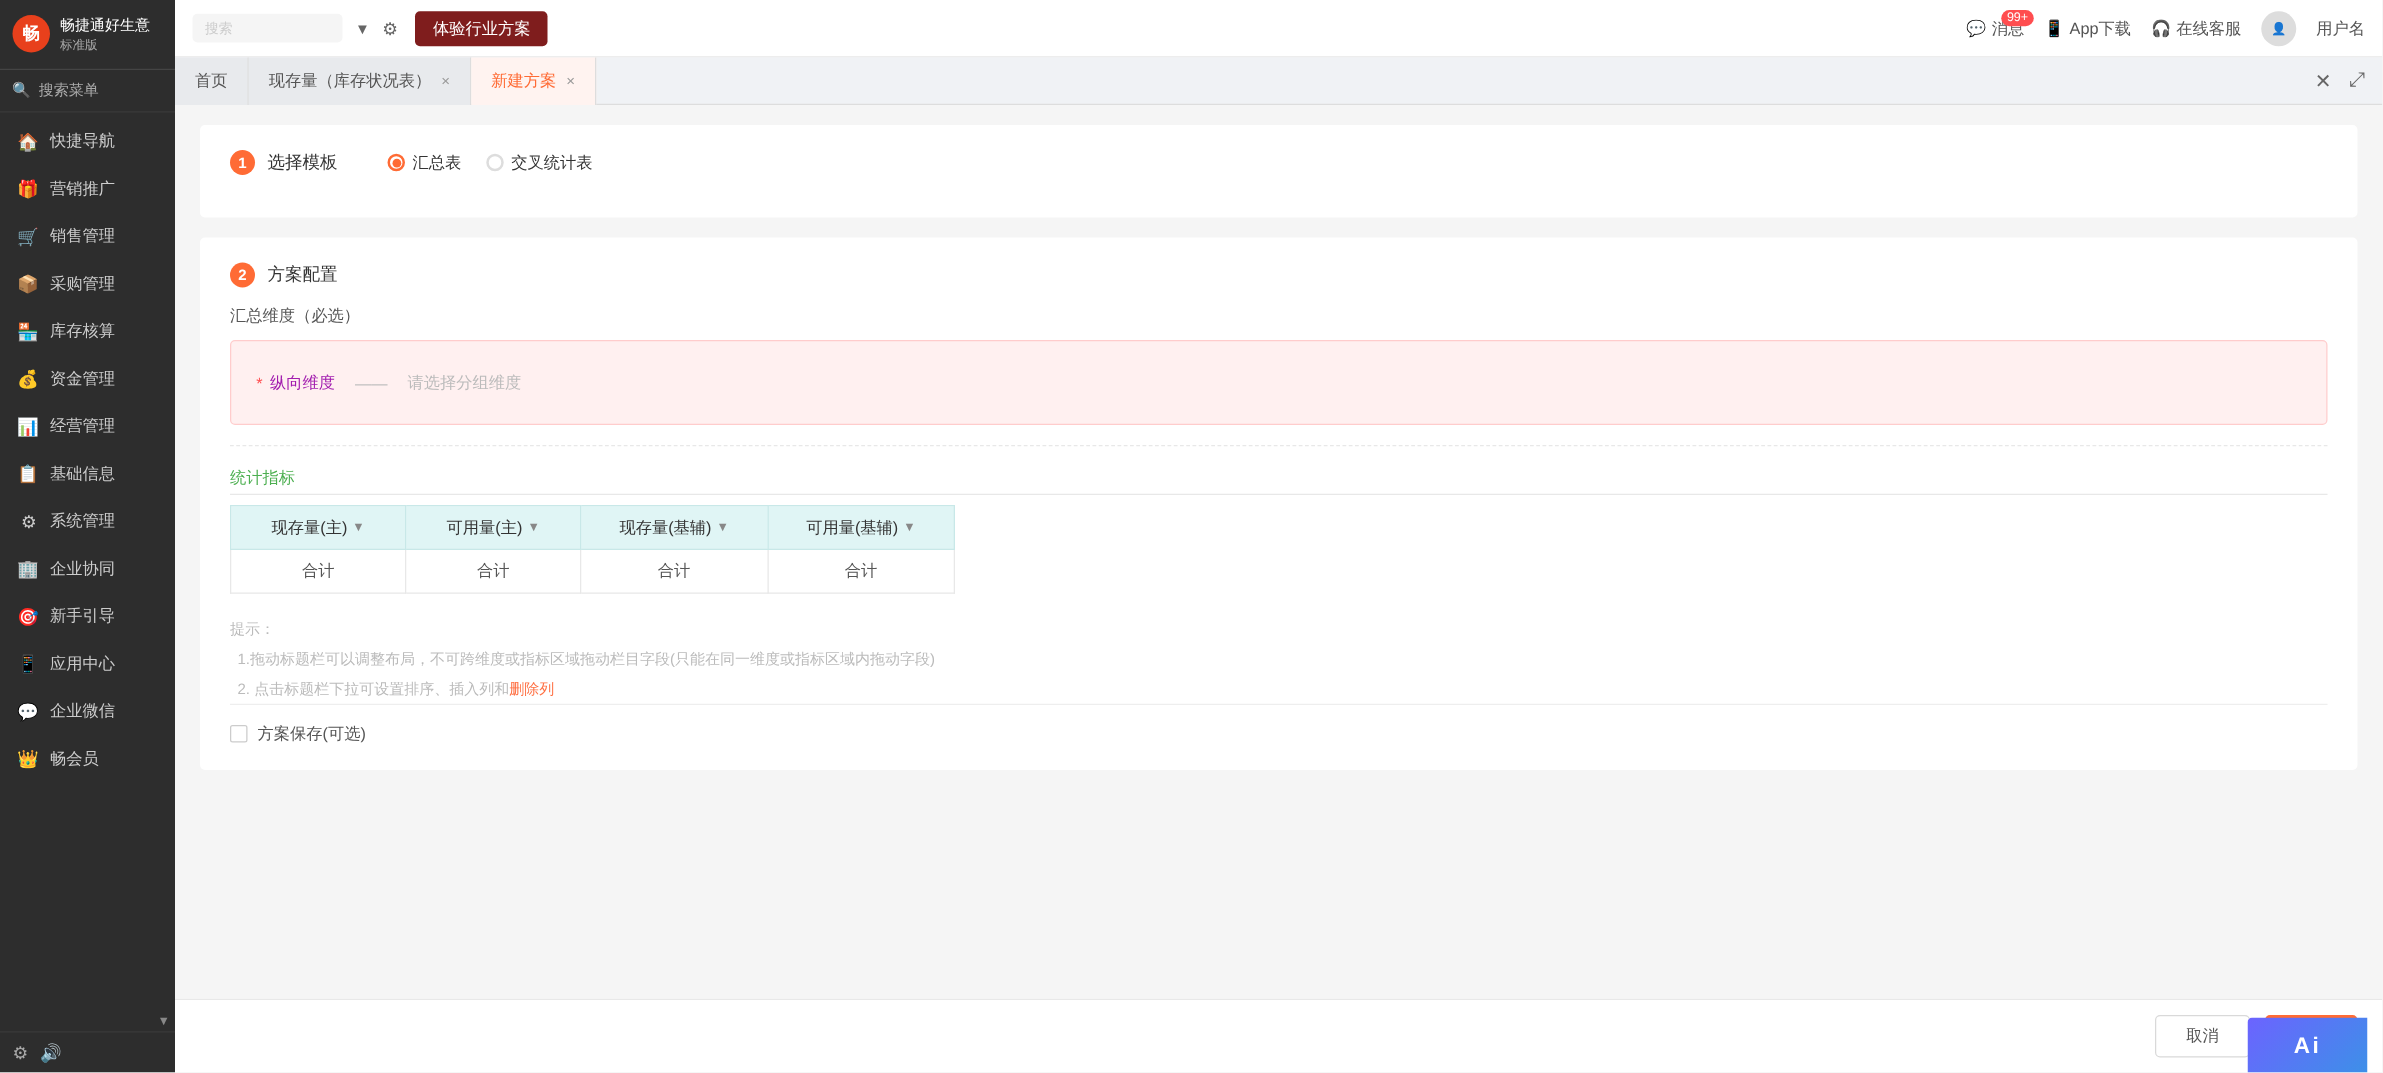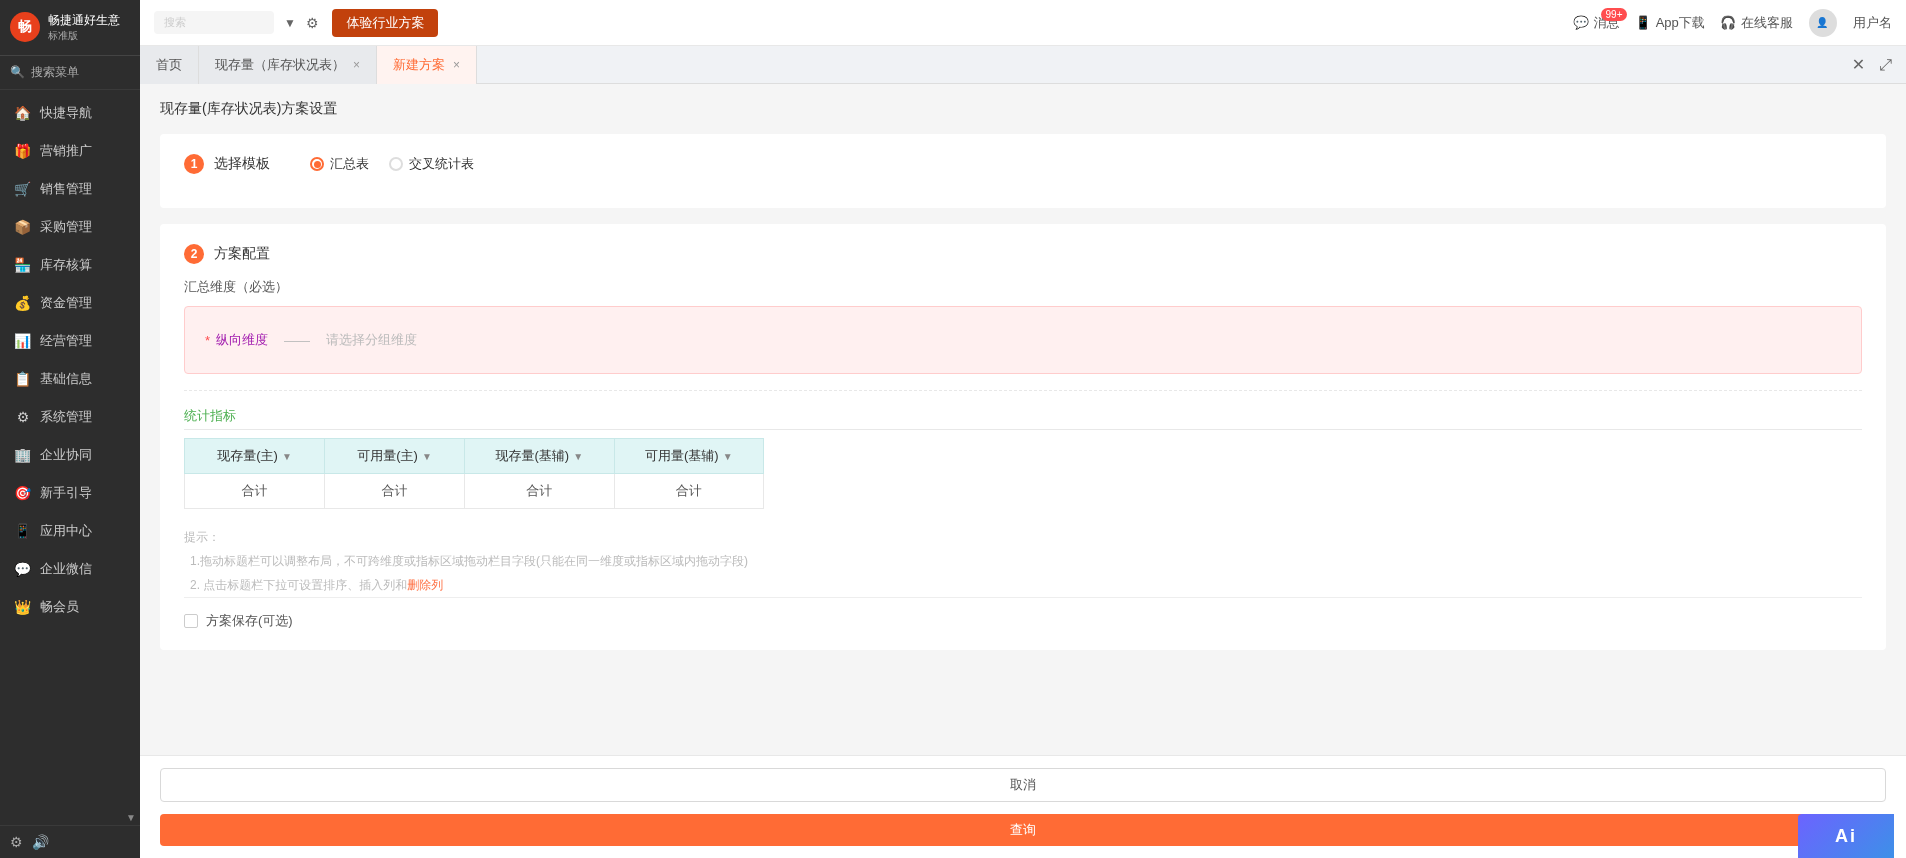--- a/index.html
+++ b/index.html
@@ -121,21 +121,21 @@
       color: #666;
       cursor: pointer;
       font-size: 12px;
     }
     .topbar-gear {
       color: #666;
       cursor: pointer;
       font-size: 14px;
     }
     .topbar-trial-btn {
-      background: #c2410c;
+      background: #7f1d1d;
       color: white;
       border: none;
       border-radius: 4px;
       padding: 5px 14px;
       font-size: 13px;
       cursor: pointer;
       margin-left: 4px;
     }
     .topbar-right {
       margin-left: auto;
@@ -499,21 +499,20 @@
 
     
     .bottom-bar {
       background: #fff;
       border-top: 1px solid #e8e8e8;
       padding: 12px 20px;
       display: flex;
       justify-content: flex-end;
       gap: 12px;
       flex-shrink: 0;
-      flex-direction: column;
     }
     .btn-cancel {
       background: #fff;
       border: 1px solid #d9d9d9;
       border-radius: 4px;
       padding: 7px 24px;
       font-size: 13px;
       color: #555;
       cursor: pointer;
     }
@@ -689,21 +688,20 @@
       <span>新建方案</span>
       <span class="tab-close">×</span>
     </div>
     <div class="fullscreen-btns">
       <span class="fullscreen-btn">✕</span>
       <span class="fullscreen-btn">⤢</span>
     </div>
   </div>
 
   <div class="content">
-    <div class="page-title">现存量(库存状况表)方案设置</div>
 
     <div class="card">
       <div class="section-header">
         <div class="section-num">1</div>
         <span class="section-title">选择模板</span>
 
         <div class="radio-group">
           <label class="radio-item">
             <div class="radio-circle checked"></div>
             <span>汇总表</span>

